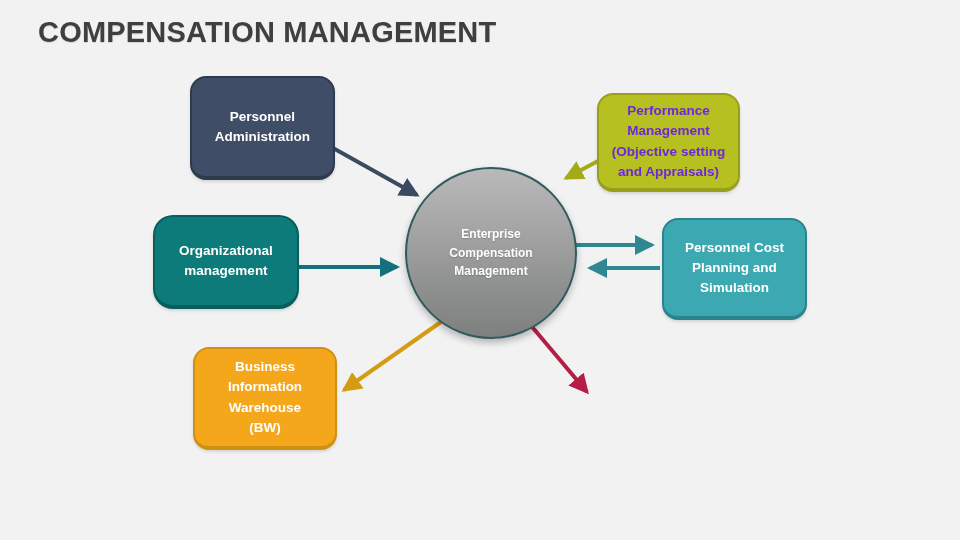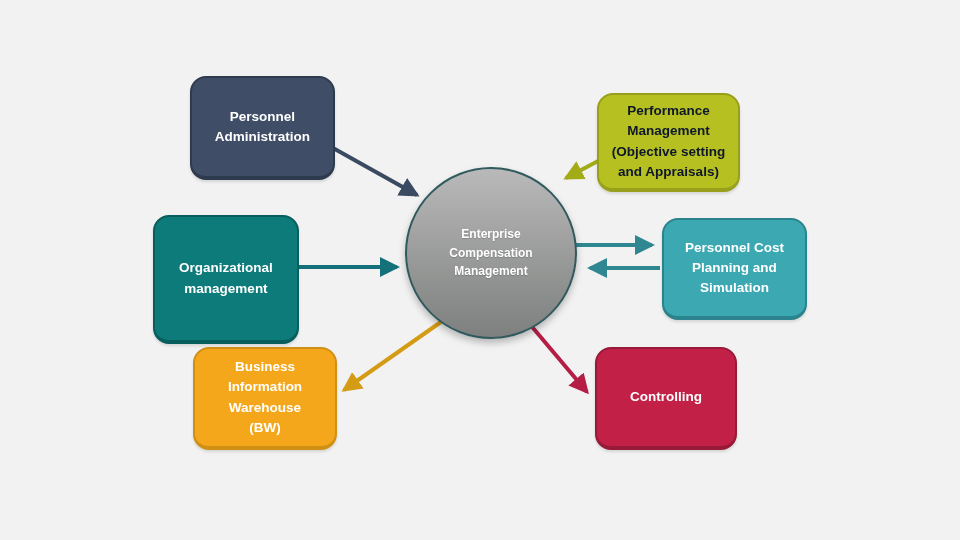--- a/index.html
+++ b/index.html
@@ -45,21 +45,21 @@
     color: #ffffff;
     font-weight: 700;
     font-size: 13.5px;
     line-height: 1.5;
     white-space: pre-line;
     box-shadow: 0 2px 3px rgba(0,0,0,0.12);
   }
 
   .n-pa   { left: 190px; top:  76px; width: 145px; height: 104px; }
   .n-pm   { left: 597px; top:  93px; width: 143px; height:  99px; }
-  .n-om   { left: 153px; top: 215px; width: 146px; height: 129px; }
+  .n-om   { left: 153px; top: 215px; width: 146px; height: 94px; border-radius: 20px; }
   .n-pc   { left: 662px; top: 218px; width: 145px; height: 102px; }
   .n-bw   { left: 193px; top: 347px; width: 144px; height: 103px; }
   .n-ctrl { left: 595px; top: 347px; width: 142px; height: 103px; }
 
   .center-circle {
     position: absolute;
     z-index: 2;
     left: 405px; top: 167px;
     width: 172px; height: 172px;
     border-radius: 50%;
@@ -75,20 +75,21 @@
     white-space: pre-line;
     box-shadow: 0 4px 7px rgba(0,0,0,0.25);
     text-shadow: 0 1px 1px rgba(0,0,0,0.18);
   }
 </style>
 </head>
 <body>
 
 <div class="slide" style="background-color: rgb(242, 242, 242);">
 
+  <div class="title" style="color: rgb(63, 63, 63);">COMPENSATION MANAGEMENT</div>
 
   <svg class="arrows-layer" width="960" height="540" viewBox="0 0 960 540" xmlns="http://www.w3.org/2000/svg">
     <defs>
       <marker id="m-slate" viewBox="0 0 10 10" refX="8.5" refY="5" markerWidth="5" markerHeight="5" orient="auto-start-reverse">
         <path d="M0,0 L10,5 L0,10 z" fill="#3a4a61"></path>
       </marker>
       <marker id="m-olive" viewBox="0 0 10 10" refX="8.5" refY="5" markerWidth="5" markerHeight="5" orient="auto-start-reverse">
         <path d="M0,0 L10,5 L0,10 z" fill="#a3ab17"></path>
       </marker>
       <marker id="m-dkteal" viewBox="0 0 10 10" refX="8.5" refY="5" markerWidth="5" markerHeight="5" orient="auto-start-reverse">
@@ -113,21 +114,21 @@
     <line x1="448" y1="317" x2="344" y2="390" stroke-width="4" marker-end="url(#m-gold)" stroke="#d49b15"></line>
     <line x1="528" y1="322" x2="587" y2="392" stroke-width="4" marker-end="url(#m-crimson)" stroke="#b41d44"></line>
   </svg>
 
   <div class="node n-pa" style="background-color: rgb(63, 78, 102); border-color: rgb(46, 58, 77);">
     <span style="color: rgb(255, 255, 255);">Personnel
 Administration</span>
   </div>
 
   <div class="node n-pm" style="background-color: rgb(182, 192, 33); border-color: rgb(152, 160, 27);">
-    <span style="color: #0f172a;">Performance
+    <span style="color: #6d28d9;">Performance
 Management
 (Objective setting
 and Appraisals)</span>
   </div>
 
   <div class="node n-om" style="background-color: rgb(13, 123, 122); border-color: rgb(8, 93, 93);">
     <span style="color: rgb(255, 255, 255);">Organizational
 management</span>
   </div>
 
@@ -137,23 +138,20 @@
 Simulation</span>
   </div>
 
   <div class="node n-bw" style="background-color: rgb(245, 167, 28); border-color: rgb(207, 144, 19);">
     <span style="color: rgb(255, 255, 255);">Business
 Information
 Warehouse
 (BW)</span>
   </div>
 
-  <div class="node n-ctrl" style="background-color: rgb(195, 32, 72); border-color: rgb(151, 26, 56);">
-    <span style="color: rgb(255, 255, 255);">Controlling</span>
-  </div>
 
   <div class="center-circle" style="border-color: rgb(49, 90, 94); background: linear-gradient(rgb(185, 185, 185), rgb(125, 128, 126));">
     <span style="color: rgb(255, 255, 255);">Enterprise
 Compensation
 Management</span>
   </div>
 
 </div>
 
 </body></html>

